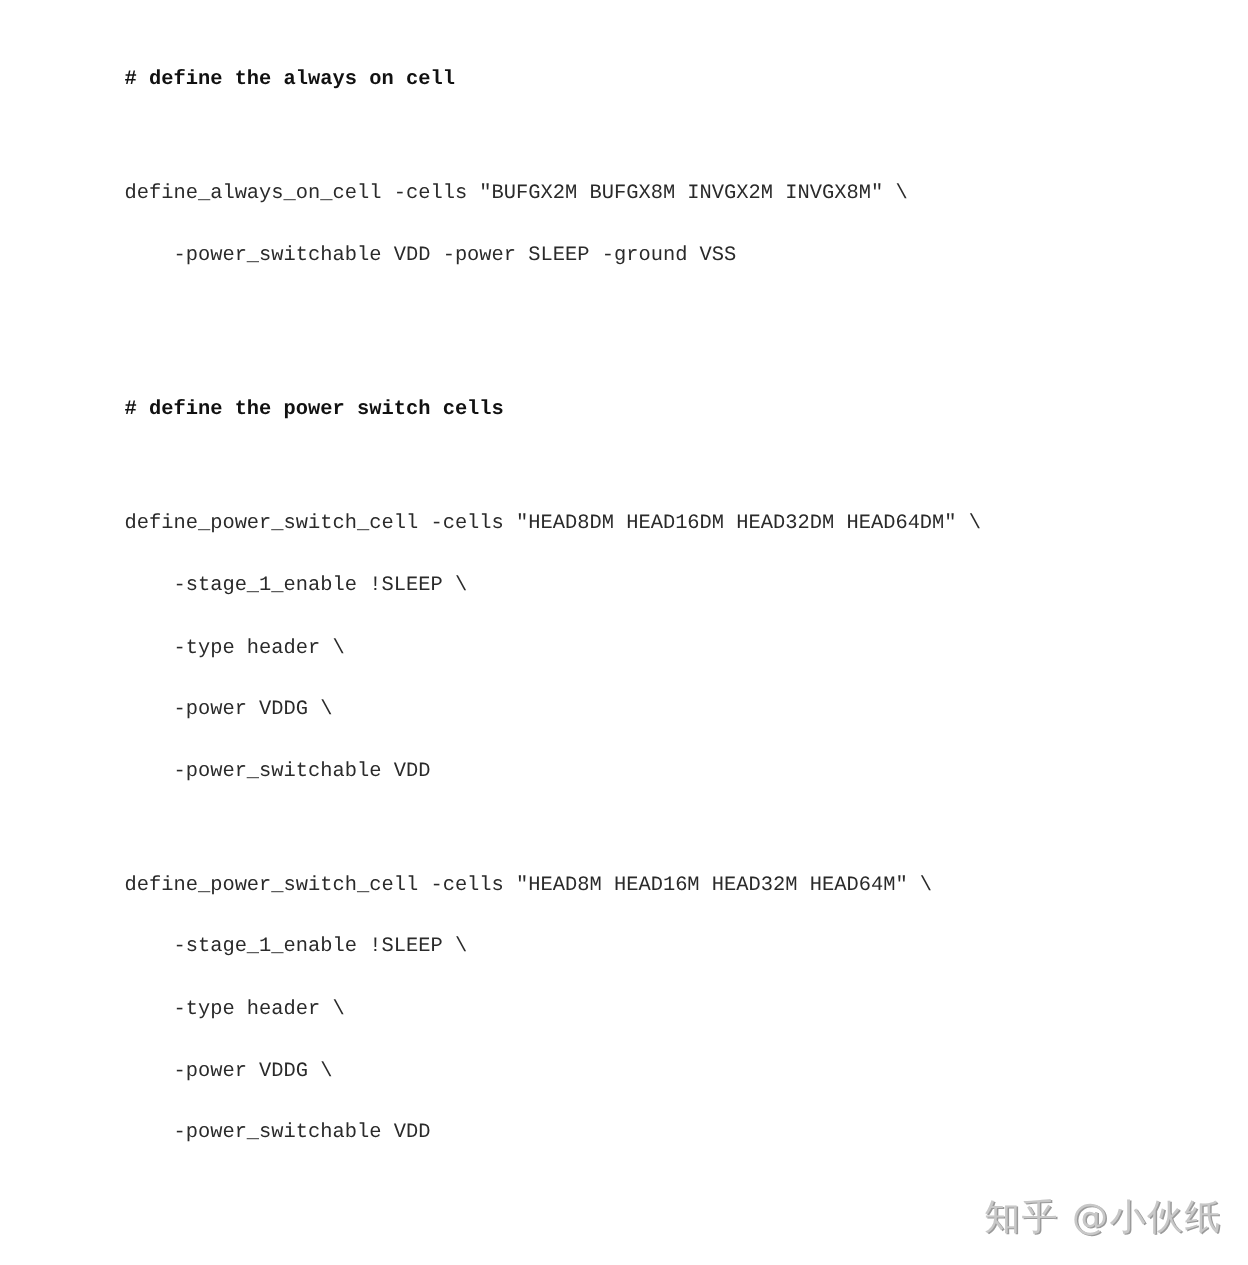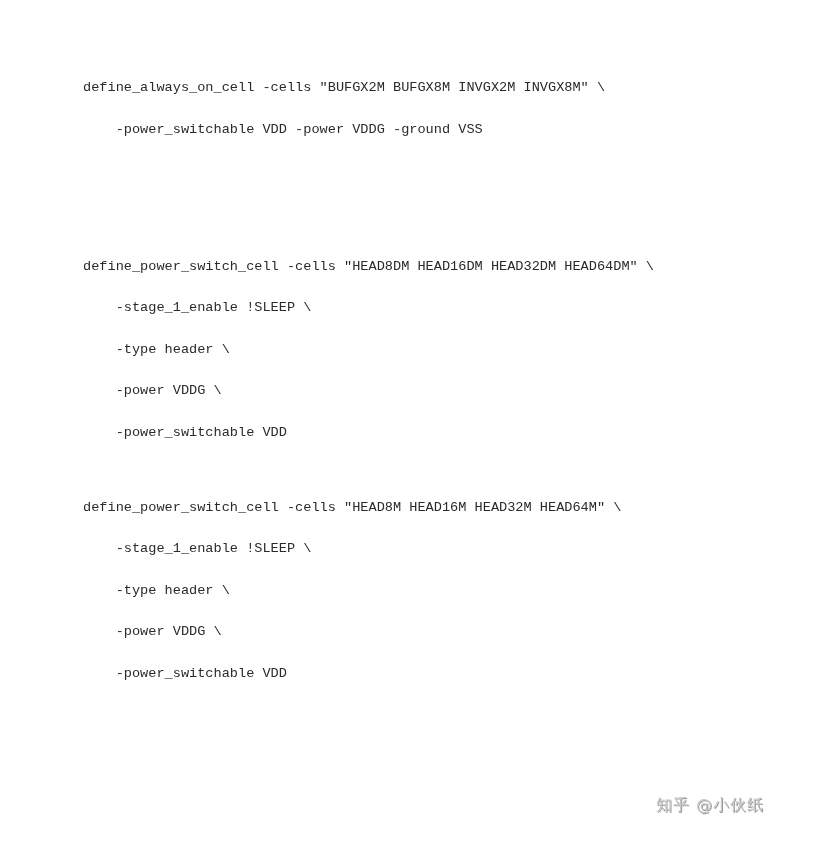--- a/index.html
+++ b/index.html
@@ -15,38 +15,40 @@
     white-space: pre;
   }
   .line { display: block; height: 13.8px; }
   .comment { font-weight: bold; color: #111; }
   .gap-s { display: block; height: 6.5px; }
   .watermark {
     position: absolute;
     left: 656px;
     top: 795px;
     font-family: "DejaVu Sans", sans-serif;
-    font-size: 16px;
+    font-size: 24px;
     color: #c8c8c8;
     letter-spacing: 1px;
     text-shadow: 1px 1px 0 #9a9a9a;
     white-space: nowrap;
   }
 </style>
 </head>
 <body>
 
 <div class="code">
   
+  <span class="line comment"># define the always on cell</span>
   <span class="gap-s"></span>
   <span class="line">define_always_on_cell -cells "BUFGX2M BUFGX8M INVGX2M INVGX8M" \</span>
-  <span class="line">    -power_switchable VDD -power VDDG -ground VSS</span>
+  <span class="line">    -power_switchable VDD -power SLEEP -ground VSS</span>
   <span class="gap-s"></span>
 
   
+  <span class="line comment"># define the power switch cells</span>
   <span class="gap-s"></span>
   <span class="line">define_power_switch_cell -cells "HEAD8DM HEAD16DM HEAD32DM HEAD64DM" \</span>
   <span class="line">    -stage_1_enable !SLEEP \</span>
   <span class="line">    -type header \</span>
   <span class="line">    -power VDDG \</span>
   <span class="line">    -power_switchable VDD</span>
   <span class="gap-s"></span>
   <span class="line">define_power_switch_cell -cells "HEAD8M HEAD16M HEAD32M HEAD64M" \</span>
   <span class="line">    -stage_1_enable !SLEEP \</span>
   <span class="line">    -type header \</span>

